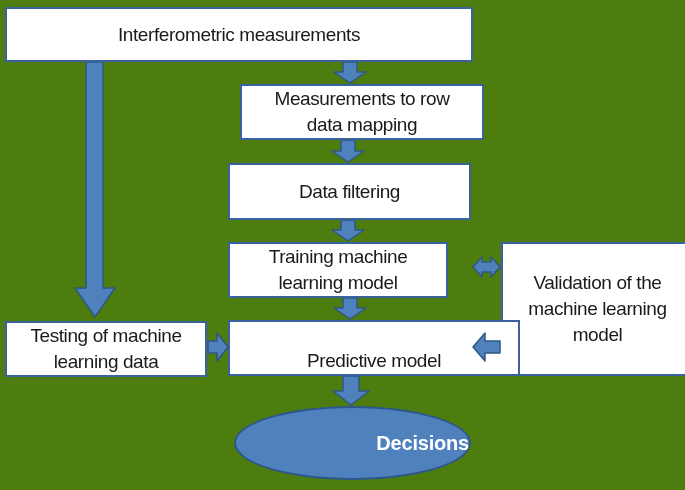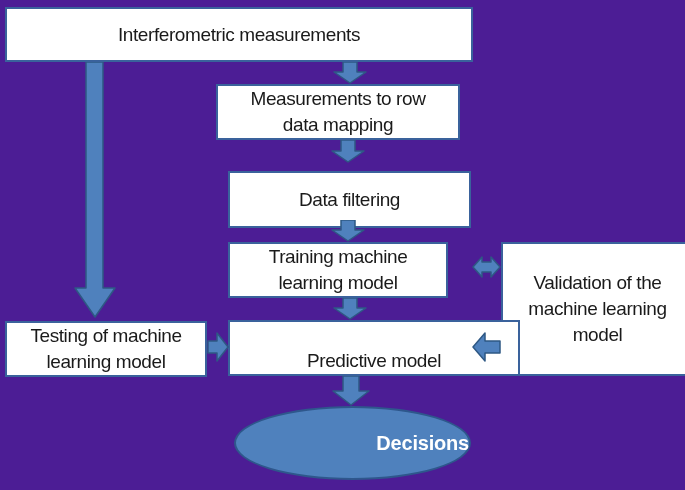--- a/index.html
+++ b/index.html
@@ -4,21 +4,21 @@
 <style>
   html, body {
     margin: 0;
     padding: 0;
     background: #ffffff;
   }
   #canvas {
     position: relative;
     width: 685px;
     height: 490px;
-    background: #4c1d95;
+    background: #4d7c0f;
     font-family: "Liberation Sans", sans-serif;
     overflow: hidden;
   }
   .box {
     position: absolute;
     background: #ffffff;
     border: 2.5px solid var(--box-border, #3a629c);
     box-sizing: border-box;
     display: flex;
     align-items: center;
@@ -61,43 +61,43 @@
 </style>
 </head>
 <body>
 
 <div id="canvas">
 
   <div class="box" style="left:5px; top:7px; width:468px; height:55px;">
     <span class="label">Interferometric measurements</span>
   </div>
 
-  <div class="box" style="left:216px; top:84px; width:244px; height:56px;">
+  <div class="box" style="left:240px; top:84px; width:244px; height:56px;">
     <span class="label">Measurements to row
 data mapping</span>
   </div>
 
-  <div class="box" style="left:228px; top:171px; width:243px; height:57px;">
+  <div class="box" style="left:228px; top:163px; width:243px; height:57px;">
     <span class="label">Data filtering</span>
   </div>
 
   <div class="box" style="left:228px; top:242px; width:220px; height:56px;">
     <span class="label">Training machine
 learning model</span>
   </div>
 
   <div class="box" style="left:501px; top:242px; width:193px; height:134px;">
     <span class="label">Validation of the
 machine learning
 model</span>
   </div>
 
   <div class="box" style="left:5px; top:321px; width:202px; height:56px;">
     <span class="label">Testing of machine
-learning model</span>
+learning data</span>
   </div>
 
   <div class="box" style="left:228px; top:320px; width:292px; height:56px;align-items:flex-end;">
     <span class="label">Predictive model</span>
   </div>
 
   <div class="ellipse" style="left:234px; top:406px; width:237px; height:74px;">
     <span class="label">Decisions</span>
   </div>
 

